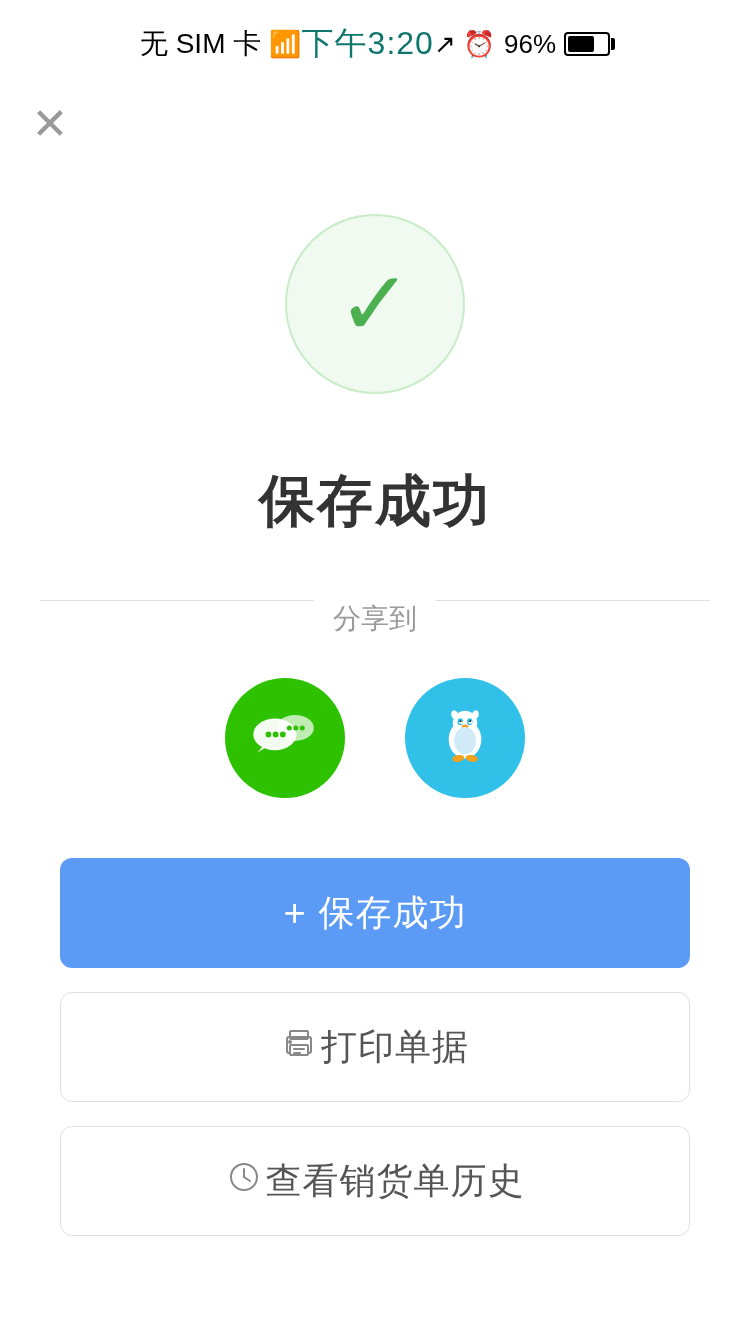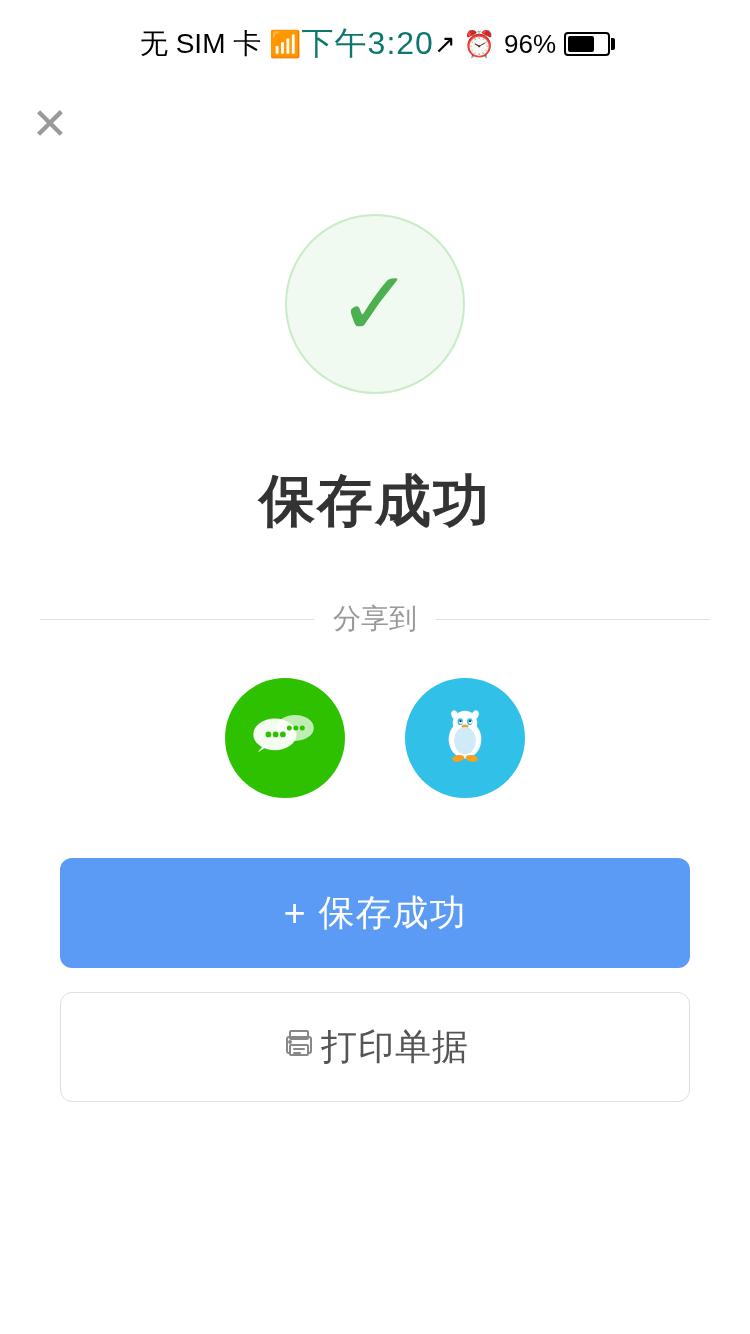--- a/index.html
+++ b/index.html
@@ -146,21 +146,21 @@
       color: #333;
       margin-top: 70px;
       text-align: center;
       letter-spacing: 2px;
     }
 
     
     .share-divider {
       width: 100%;
       display: flex;
-      align-items: center;
+      align-items: flex-start;
       margin: 60px 0 40px 0;
       gap: 19px;
     }
 
     .share-line {
       flex: 1;
       height: 1px;
       background: #e0e0e0;
     }
 
@@ -361,15 +361,25 @@
           <rect x="9" y="6" width="18" height="8" rx="1" stroke="#888" stroke-width="2" fill="none"></rect>
           <rect x="9" y="20" width="18" height="10" rx="1" stroke="#888" stroke-width="2" fill="white"></rect>
           <rect x="12" y="23" width="12" height="2" rx="1" fill="#888"></rect>
           <rect x="12" y="27" width="8" height="2" rx="1" fill="#888"></rect>
           <circle cx="9" cy="17" r="2" fill="#888"></circle>
         </svg>
       </span>
       <span>打印单据</span>
     </button>
 
+    <button class="btn-secondary">
+      <span class="btn-icon">
+        <svg width="36" height="36" viewBox="0 0 36 36" fill="none">
+          <circle cx="18" cy="18" r="13" stroke="#888" stroke-width="2" fill="none"></circle>
+          <line x1="18" y1="18" x2="18" y2="10" stroke="#888" stroke-width="2" stroke-linecap="round"></line>
+          <line x1="18" y1="18" x2="24" y2="22" stroke="#888" stroke-width="2" stroke-linecap="round"></line>
+        </svg>
+      </span>
+      <span>查看销货单历史</span>
+    </button>
   </div>
 
 </div>
 
 </body></html>

